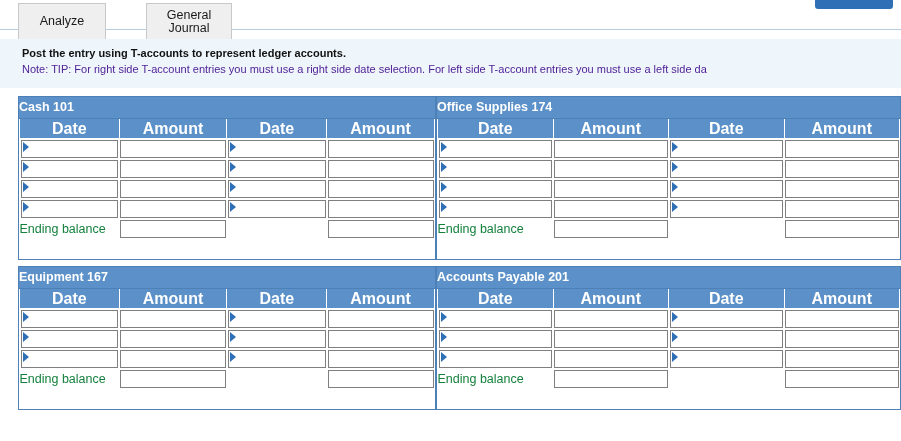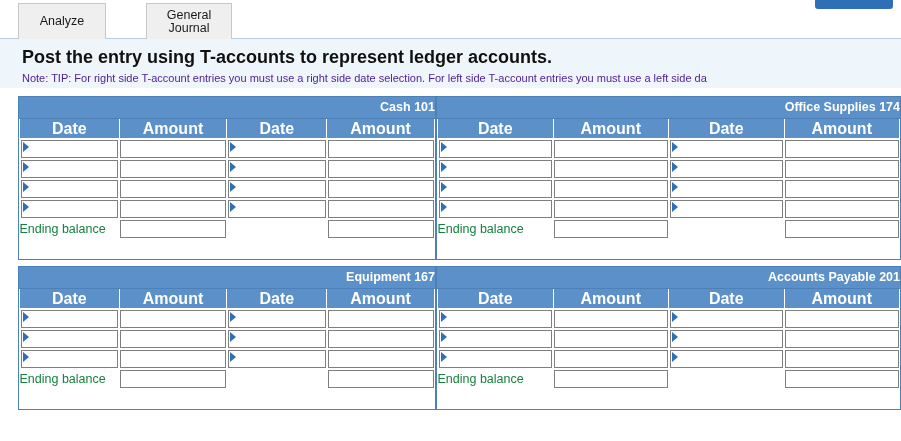--- a/index.html
+++ b/index.html
@@ -31,21 +31,21 @@
     background: #2f6fb5;
     border-radius: 0 0 3px 3px;
   }
 
   
   .tabbar {
     position: absolute;
     top: 0;
     left: 0;
     width: 901px;
-    height: 39px;
+    height: 30px;
     border-bottom: 1px solid #b9cde0;
     box-sizing: border-box;
   }
   .tab {
     position: absolute;
     top: 3px;
     height: 36px;
     box-sizing: border-box;
     border: 1px solid #c8c8c8;
     border-bottom: none;
@@ -73,21 +73,21 @@
     position: absolute;
     top: 39px;
     left: 0;
     width: 901px;
     height: 49px;
     background: #eef5fb;
     box-sizing: border-box;
     padding: 8px 0 0 22px;
   }
   .instr-line1 {
-    font-size: 18px;
+    font-size: 11px;
     font-weight: bold;
     color: #111111;
     margin-bottom: 4px;
   }
   .instr-line2 {
     font-size: 11px;
     font-weight: normal;
     color: #4c1d95;
     white-space: nowrap;
   }
@@ -106,21 +106,21 @@
     margin-bottom: 6px;
     background: #ffffff;
     border: 1px solid #4e80b8;
     box-sizing: border-box;
   }
   .acct-title {
     background: #5b90c8;
     color: #ffffff;
     font-weight: bold;
     font-size: 12.5px;
-    text-align: right;
+    text-align: left;
     padding: 3px 0 4px 0;
     border-bottom: 1px solid #4e80b8;
   }
   table.acct-tbl {
     width: 100%;
     border-collapse: collapse;
     table-layout: fixed;
   }
   table.acct-tbl th {
     background: #5b90c8;

